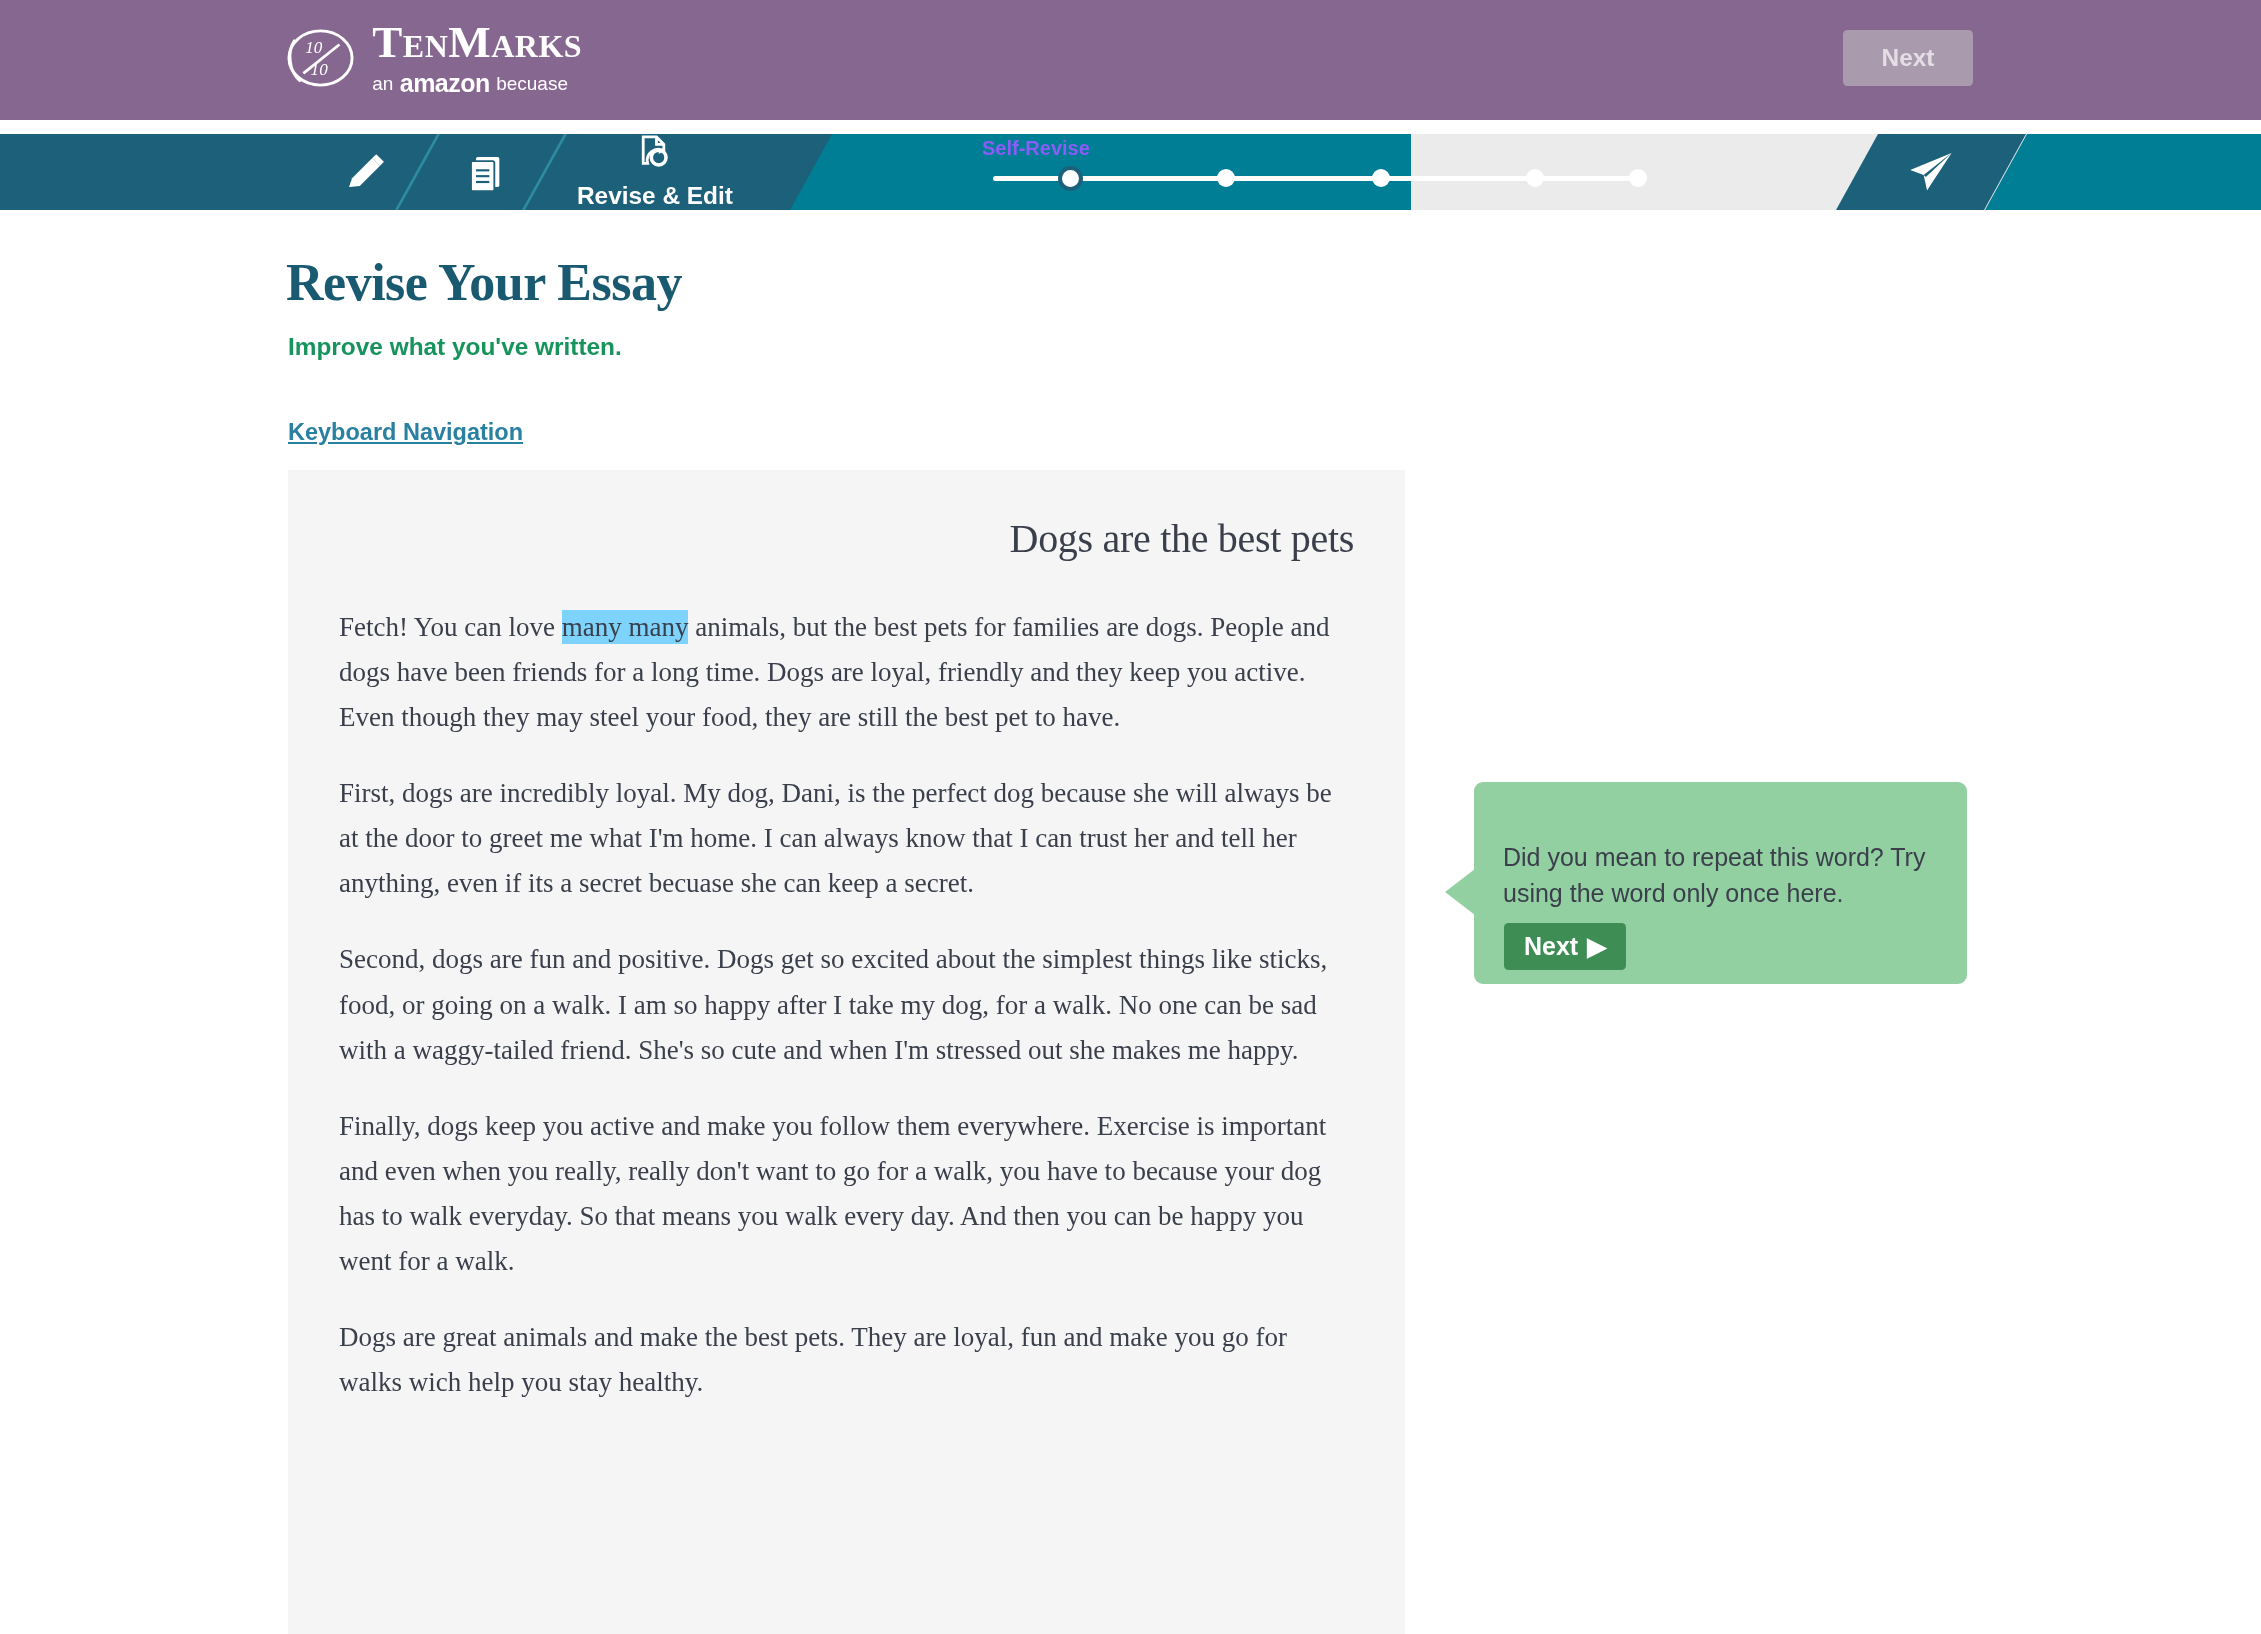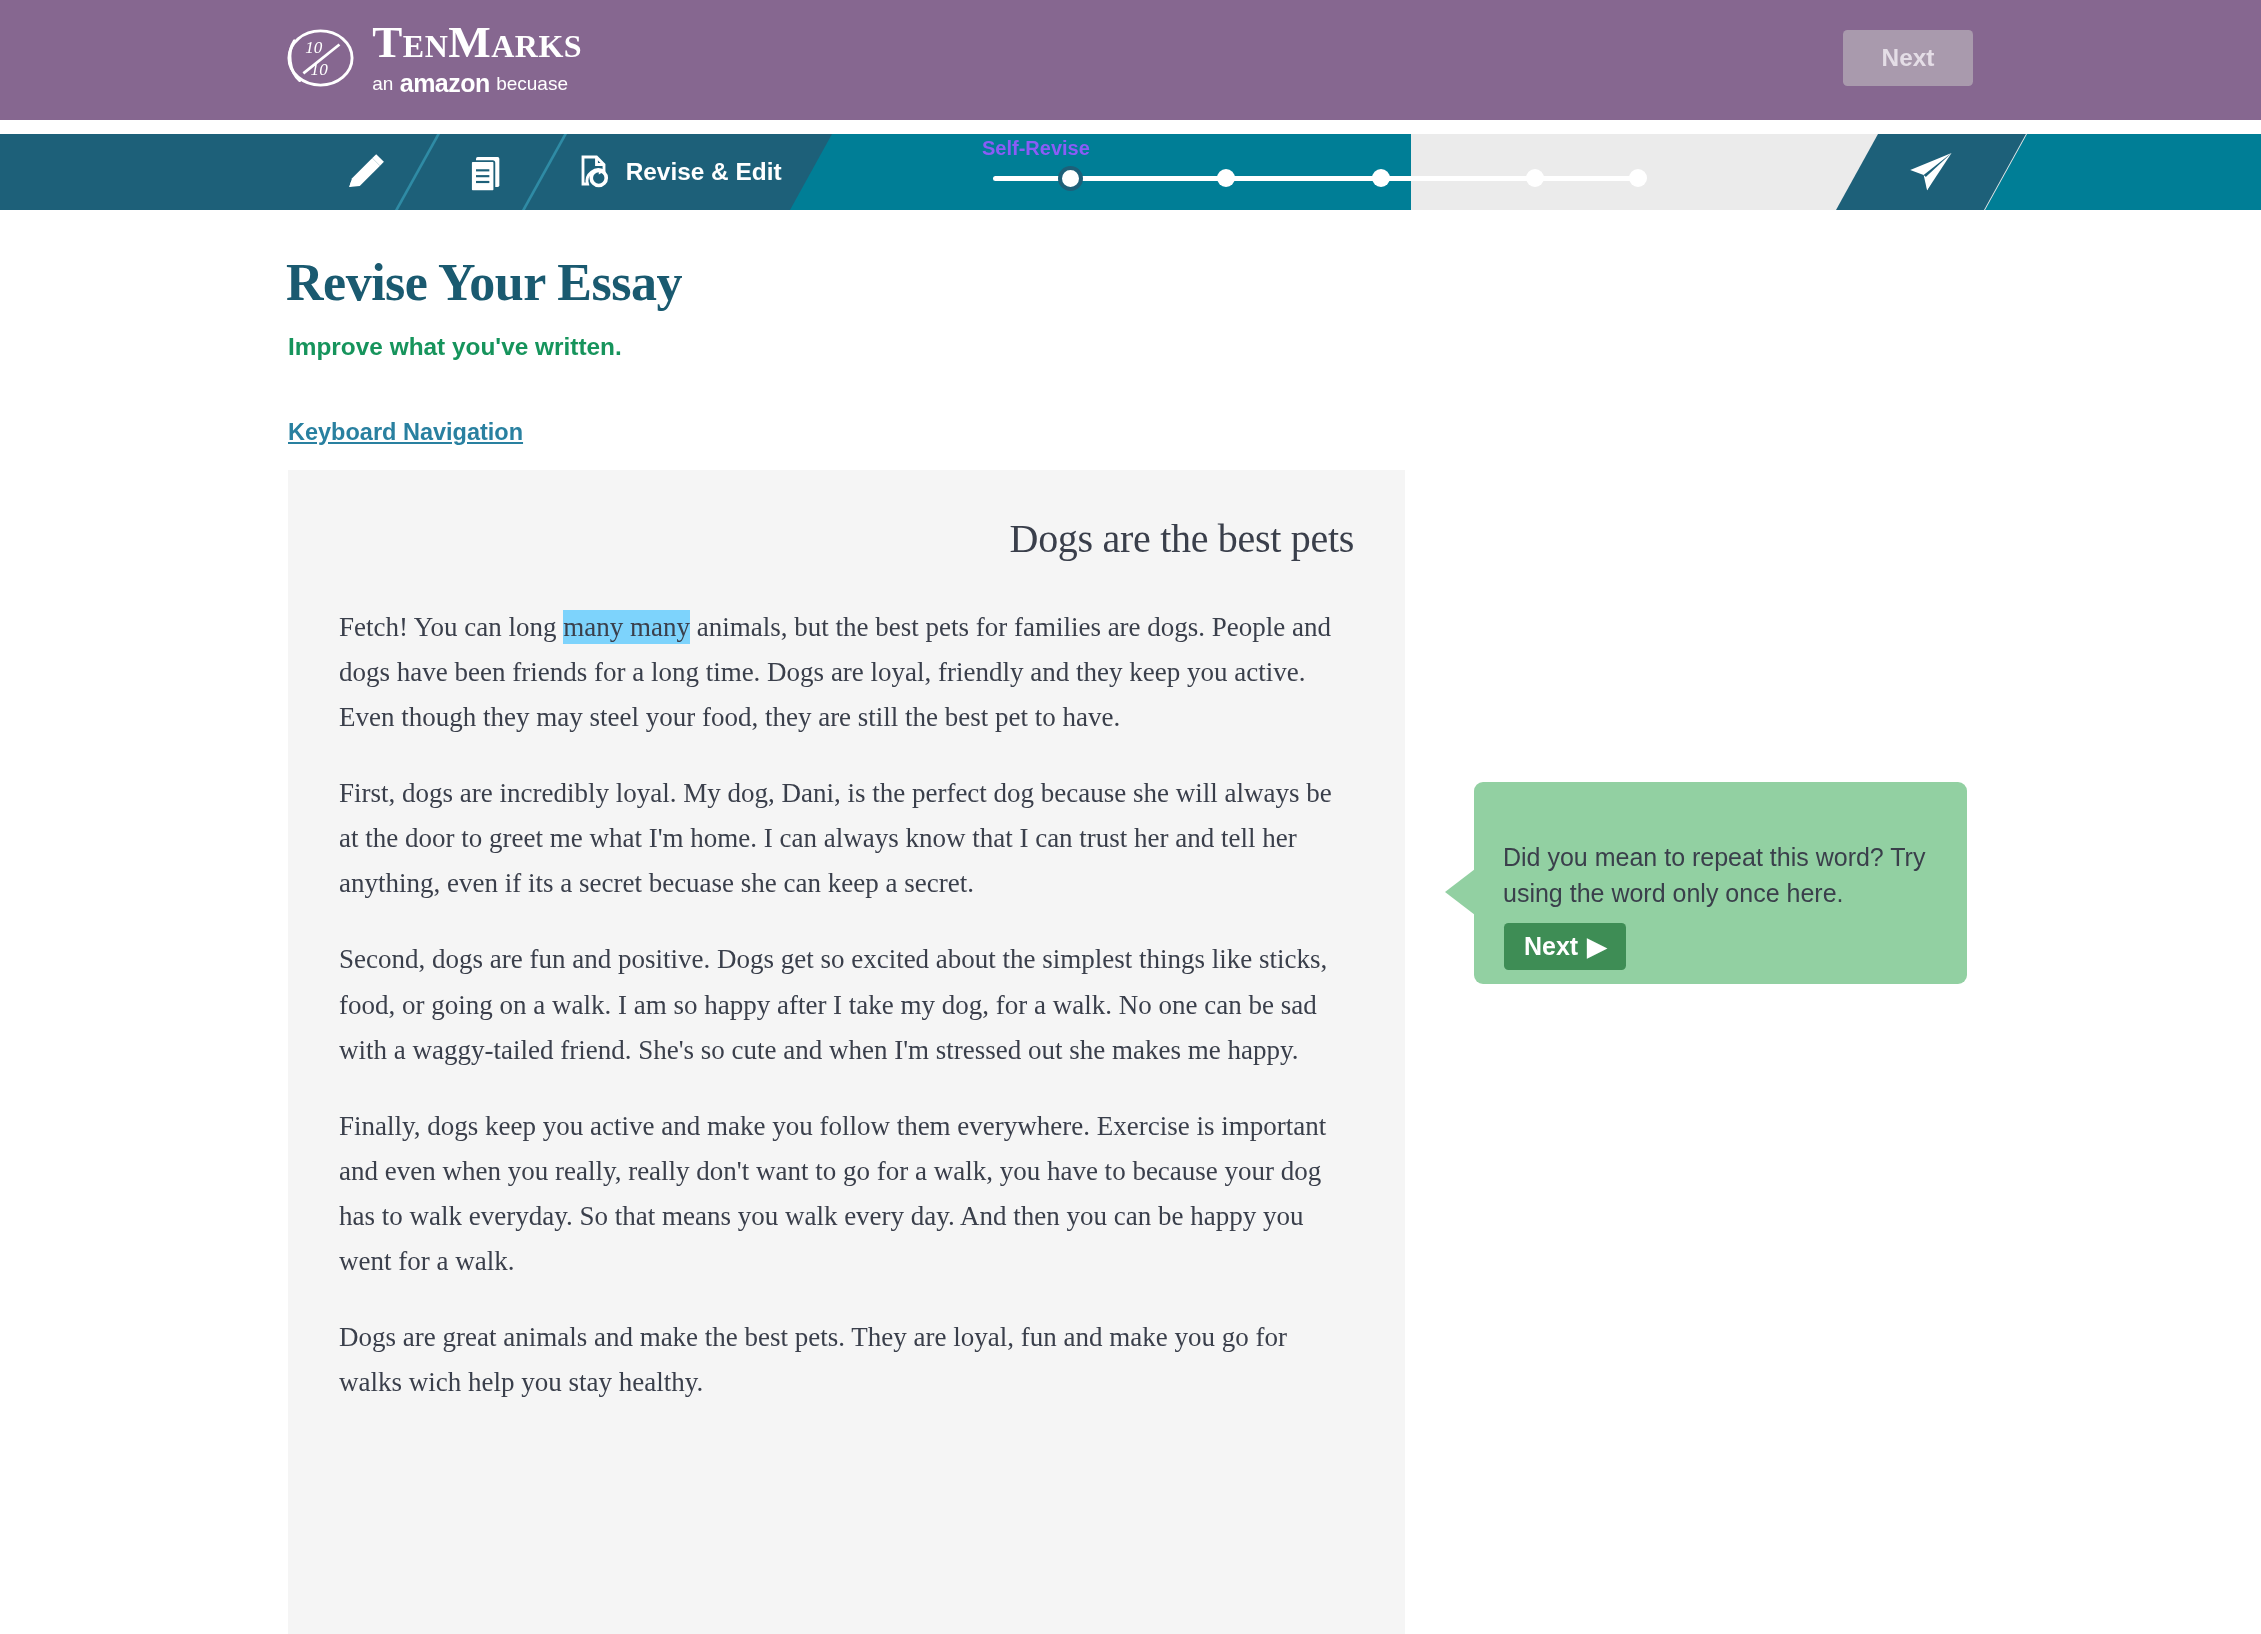--- a/index.html
+++ b/index.html
@@ -334,21 +334,21 @@
     <svg width="40" height="40" viewBox="0 0 24 24">
       <rect x="6" y="3" width="14" height="18" rx="1" fill="#ffffff"></rect>
       <rect x="3" y="5.5" width="14" height="18" rx="1" fill="#ffffff" stroke="#1d6079" stroke-width="1.1"></rect>
       <line x1="6" y1="11" x2="14" y2="11" stroke="#1d6079" stroke-width="1.3"></line>
       <line x1="6" y1="14.5" x2="14" y2="14.5" stroke="#1d6079" stroke-width="1.3"></line>
       <line x1="6" y1="18" x2="14" y2="18" stroke="#1d6079" stroke-width="1.3"></line>
     </svg>
     <span class="label"></span>
   </div>
 
-  <div class="nav-item" style="left:577px;">
+  <div class="nav-item" style="left:577px;flex-direction:column;">
     <svg width="36" height="36" viewBox="0 0 24 24">
       <path d="M4 2 h9 l5 5 v4.5 a7.5 7.5 0 0 0 -11 8.5 H4 Z" fill="none" stroke="#ffffff" stroke-width="1.9"></path>
       <path d="M13 2 v5 h5" fill="none" stroke="#ffffff" stroke-width="1.9"></path>
       <circle cx="14.5" cy="16" r="5" fill="none" stroke="#ffffff" stroke-width="2.4"></circle>
       <path d="M14.5 10.6 v3 l2.6 -1.5 Z" fill="#ffffff"></path>
     </svg>
     <span class="label">Revise &amp; Edit</span>
   </div>
 
   <div class="nav-grey"></div>
@@ -376,21 +376,21 @@
 <div class="main">
 
   <h1 class="page-title">Revise Your Essay</h1>
   <div class="page-sub">Improve what you've written.</div>
   <a class="kbd-nav" href="#">Keyboard Navigation</a>
 
   <div class="essay-panel">
     <div class="essay-title">Dogs are the best pets</div>
     <div class="essay-body">
       <p>
-        <span>Fetch! You can long </span><span class="hl">many many</span><span> animals, but the best pets for families are dogs. People and dogs have been friends for a long time. Dogs are loyal, friendly and they keep you active. Even though they may steel your food, they are still the best pet to have.</span>
+        <span>Fetch! You can love </span><span class="hl">many many</span><span> animals, but the best pets for families are dogs. People and dogs have been friends for a long time. Dogs are loyal, friendly and they keep you active. Even though they may steel your food, they are still the best pet to have.</span>
       </p>
       <p>First, dogs are incredibly loyal. My dog, Dani, is the perfect dog because she will always be at the door to greet me what I'm home. I can always know that I can trust her and tell her anything, even if its a secret becuase she can keep a secret.</p>
       <p>Second, dogs are fun and positive. Dogs get so excited about the simplest things like sticks, food, or going on a walk. I am so happy after I take my dog, for a walk. No one can be sad with a waggy-tailed friend. She's so cute and when I'm stressed out she makes me happy.</p>
       <p>Finally, dogs keep you active and make you follow them everywhere. Exercise is important and even when you really, really don't want to go for a walk, you have to because your dog has to walk everyday. So that means you walk every day. And then you can be happy you went for a walk.</p>
       <p>Dogs are great animals and make the best pets. They are loyal, fun and make you go for walks wich help you stay healthy.</p>
     </div>
   </div>
 
   <div class="tooltip">
     <div class="tooltip-arrow"></div>

